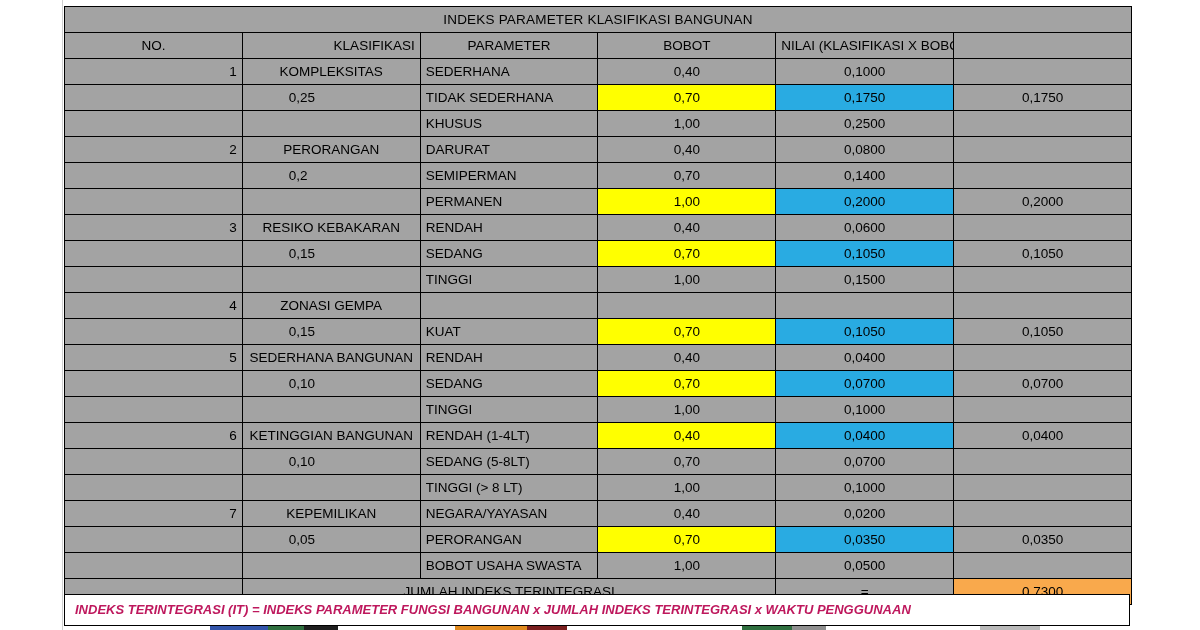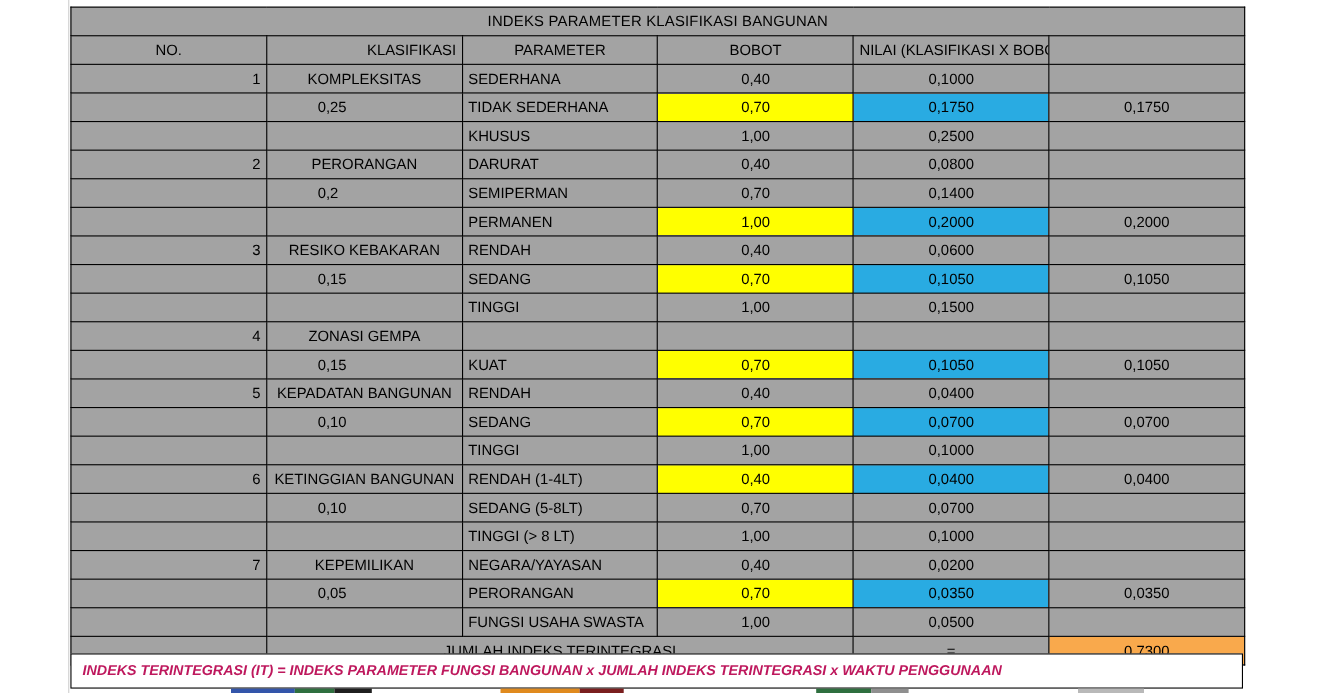--- a/index.html
+++ b/index.html
@@ -209,21 +209,21 @@
           <tr>
             <td class="c-no"></td>
             <td class="c-klas center">0,15</td>
             <td class="c-param">KUAT</td>
             <td class="c-bobot yellow">0,70</td>
             <td class="c-nilai blue">0,1050</td>
             <td class="c-hasil">0,1050</td>
           </tr>
           <tr>
             <td class="c-no">5</td>
-            <td class="c-klas">KEPADATAN BANGUNAN</td>
+            <td class="c-klas">SEDERHANA BANGUNAN</td>
             <td class="c-param">RENDAH</td>
             <td class="c-bobot">0,40</td>
             <td class="c-nilai">0,0400</td>
             <td class="c-hasil"></td>
           </tr>
           <tr>
             <td class="c-no"></td>
             <td class="c-klas center">0,10</td>
             <td class="c-param">SEDANG</td>
             <td class="c-bobot yellow">0,70</td>
@@ -274,21 +274,21 @@
             <td class="c-no"></td>
             <td class="c-klas center">0,05</td>
             <td class="c-param">PERORANGAN</td>
             <td class="c-bobot yellow">0,70</td>
             <td class="c-nilai blue">0,0350</td>
             <td class="c-hasil">0,0350</td>
           </tr>
           <tr>
             <td class="c-no"></td>
             <td class="c-klas center"></td>
-            <td class="c-param">FUNGSI USAHA SWASTA</td>
+            <td class="c-param">BOBOT USAHA SWASTA</td>
             <td class="c-bobot">1,00</td>
             <td class="c-nilai">0,0500</td>
             <td class="c-hasil"></td>
           </tr>
         </tbody>
       <tbody>
         <tr>
           <td class="c-no"></td>
           <td class="sum-label" colspan="3">JUMLAH INDEKS TERINTEGRASI</td>
           <td class="sum-eq">=</td>

